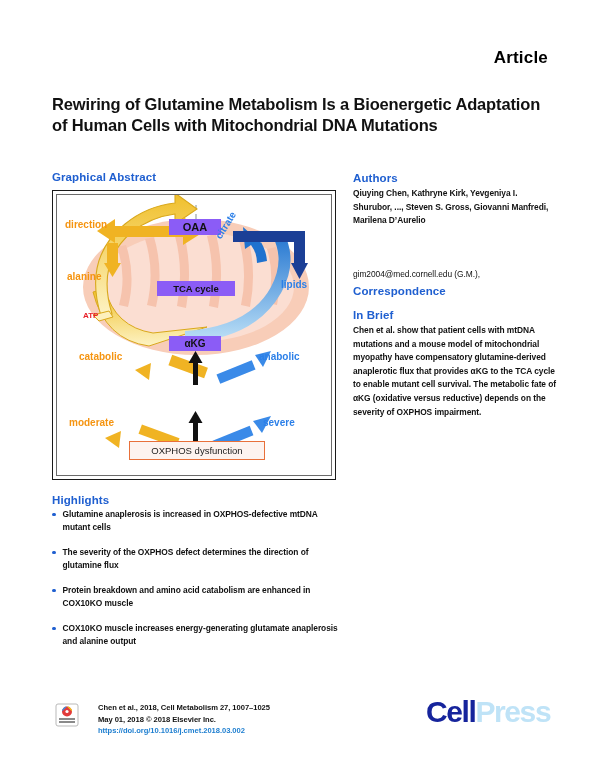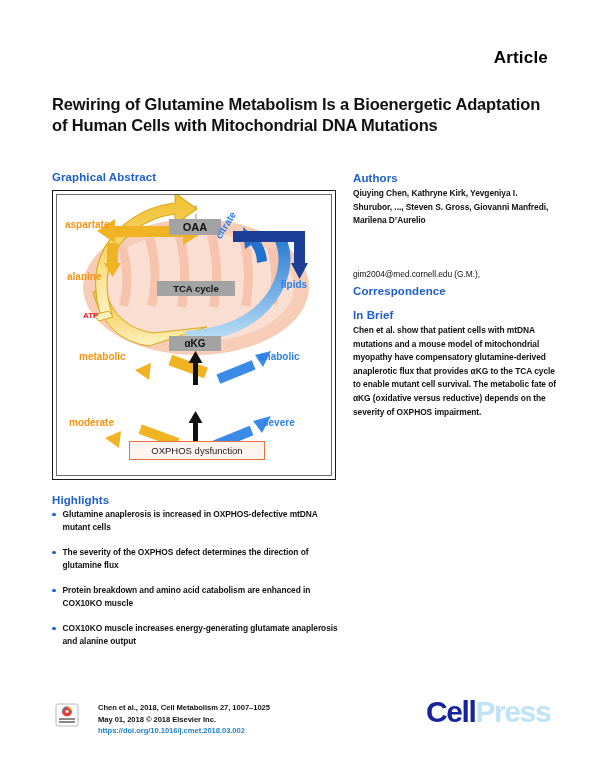--- a/index.html
+++ b/index.html
@@ -48,21 +48,21 @@
   .foot-doi{color:#1f7fd0;font-weight:700;}
   .cellpress{position:absolute;left:426px;top:697px;font-size:30px;font-weight:700;
              letter-spacing:-1.4px;line-height:1;}
   .cp-a{color:#16249c;} .cp-b{color:#bfe3f7;}
 
   
   .dg{position:absolute;}
   .lbl-orange{color:#f59410;font-weight:700;}
   .lbl-blue{color:#2b7fe8;font-weight:700;}
   .lbl-red{color:#e8202a;font-weight:700;}
-  .wbox{background:#a3a3a3;color:#111;font-weight:700;text-align:center;}
+  .wbox{background:#8b5cf6;color:#111;font-weight:700;text-align:center;}
 </style>
 </head>
 <body>
 
 <div class="page">
 
   <div class="article-tag">Article</div>
   <div class="paper-title">Rewiring of Glutamine Metabolism Is a Bioenergetic Adaptation of Human Cells with Mitochondrial DNA Mutations</div>
 
   <div class="sec-head ga-head">Graphical Abstract</div>
@@ -150,32 +150,32 @@
           <path d="M64 236 l-16 7 l14 10 z" fill="#f0b323"></path>
         </g>
 
         <g>
           <rect x="156" y="238" width="40" height="10" fill="#3a8ae8" transform="rotate(-22 176 243)"></rect>
           <path d="M196 226 l18 -5 l-9 17 z" fill="#3a8ae8"></path>
         </g>
       </svg>
 
       
-      <div class="dg lbl-orange" style="left:8px;top:24px;font-size:10px;">aspartate</div>
+      <div class="dg lbl-orange" style="left:8px;top:24px;font-size:10px;">direction</div>
       <div class="dg lbl-orange" style="left:10px;top:76px;font-size:10px;">alanine</div>
       <div class="dg lbl-red" style="left:26px;top:116px;font-size:8px;">ATP</div>
 
       <div class="dg wbox" style="left:112px;top:24px;width:52px;font-size:11px;padding:2px 0;">OAA</div>
       <div class="dg lbl-blue" style="left:156px;top:40px;font-size:10px;transform:rotate(-58deg);transform-origin:left top;">citrate</div>
       <div class="dg lbl-blue" style="left:224px;top:84px;font-size:10px;">lipids</div>
 
       <div class="dg wbox" style="left:100px;top:86px;width:78px;font-size:9.5px;padding:2px 0;">TCA cycle</div>
       <div class="dg wbox" style="left:112px;top:141px;width:52px;font-size:10px;padding:2px 0;">αKG</div>
 
-      <div class="dg lbl-orange" style="left:22px;top:156px;font-size:10px;">metabolic</div>
+      <div class="dg lbl-orange" style="left:22px;top:156px;font-size:10px;">catabolic</div>
       <div class="dg lbl-blue" style="left:202px;top:156px;font-size:10px;">anabolic</div>
 
 
       <div class="dg lbl-orange" style="left:12px;top:222px;font-size:10px;">moderate</div>
       <div class="dg lbl-blue" style="left:206px;top:222px;font-size:10px;">severe</div>
 
       <div class="dg" style="left:72px;top:246px;width:134px;text-align:center;font-size:9.5px;color:#222;
                   border:1.4px solid #e8703a;background:#fdf3ef;padding:3px 0;">OXPHOS dysfunction</div>
 
     </div>

